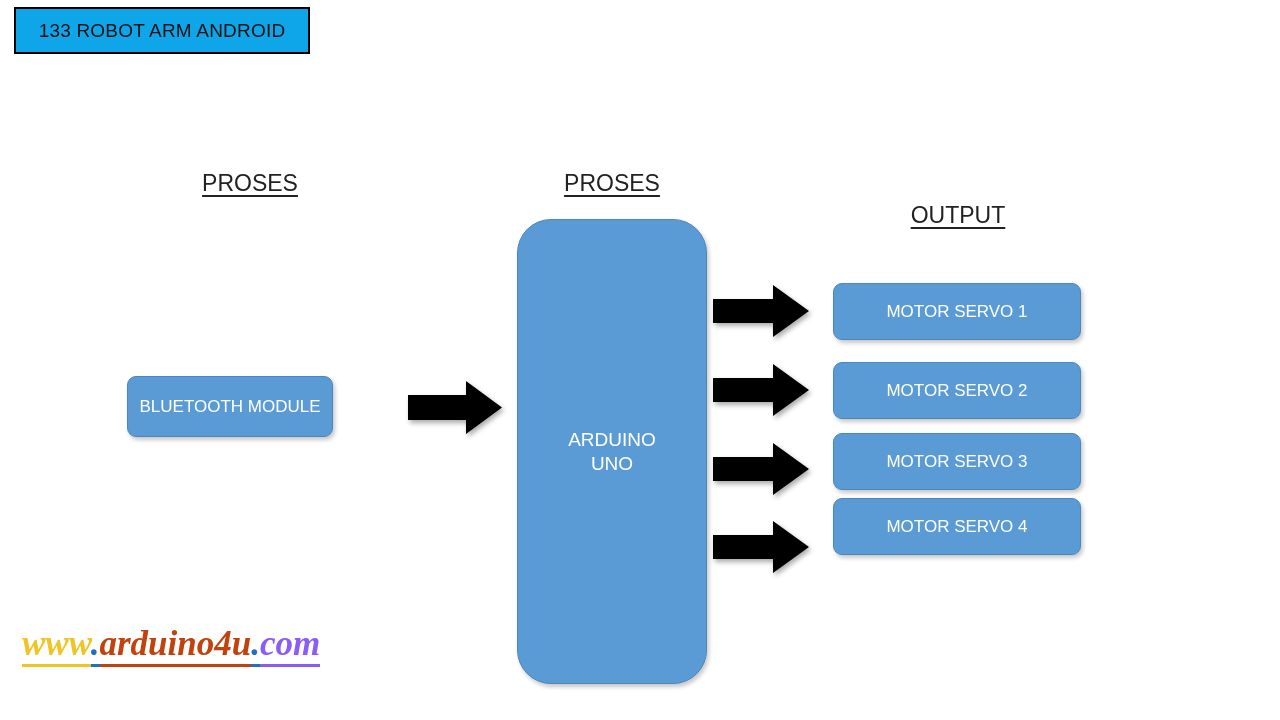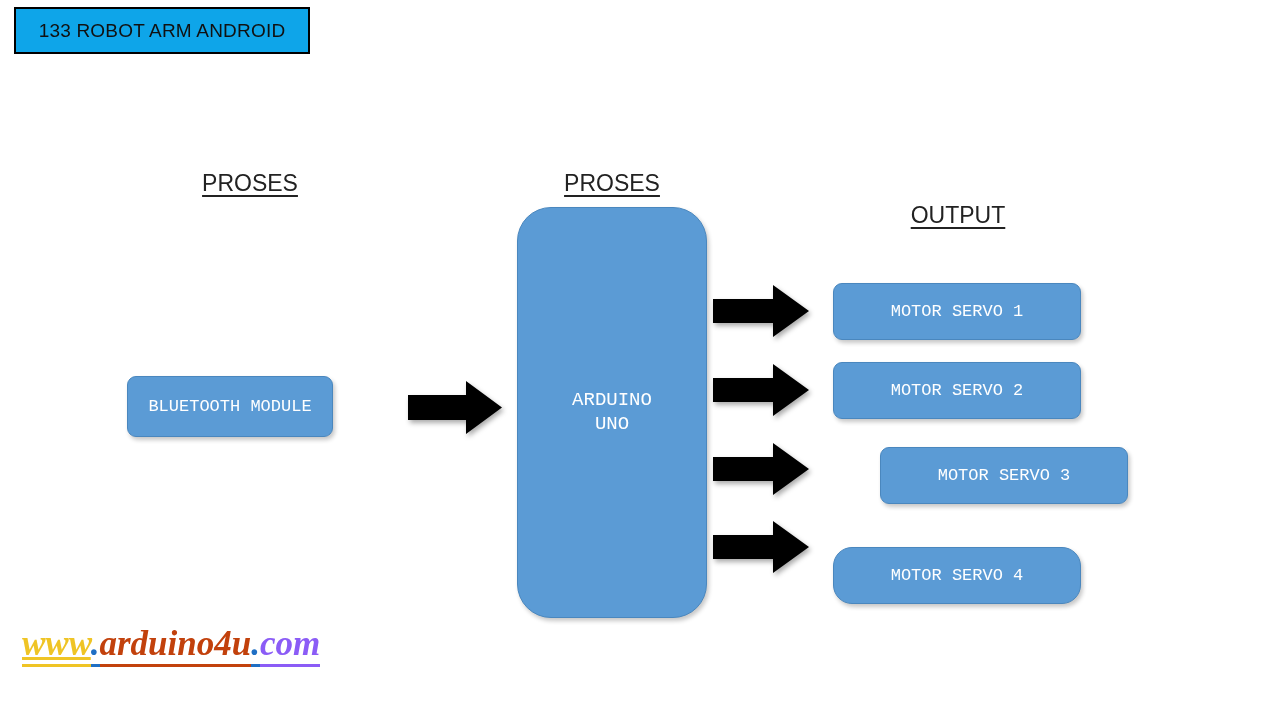--- a/index.html
+++ b/index.html
@@ -59,48 +59,47 @@
     border-radius: 9px;
     box-shadow: 2px 3px 4px rgba(0,0,0,0.22);
     display: flex;
     align-items: center;
     justify-content: center;
     box-sizing: border-box;
     color: #ffffff;
     font-size: 17px;
     text-align: center;
     line-height: 1.25;
-    font-family: Liberation Mono, monospace;
   }
 
   #bluetooth-box {
     left: 127px;
     top: 376px;
     width: 206px;
     height: 61px;
   }
 
   #arduino-box {
     left: 517px;
-    top: 207px;
+    top: 219px;
     width: 190px;
-    height: 411px;
+    height: 465px;
     border-radius: 34px;
     font-size: 19px;
   }
 
   .servo-box {
     left: 833px;
     width: 248px;
     height: 57px;
   }
   #servo-box-1 { top: 283px; }
   #servo-box-2 { top: 362px; }
-  #servo-box-3 { top: 447px; margin-left: 47px; }
-  #servo-box-4 { top: 547px; border-radius: 19px; }
+  #servo-box-3 { top: 433px; }
+  #servo-box-4 { top: 498px; }
 
   
   .arrow {
     position: absolute;
     filter: drop-shadow(2px 3px 2.5px rgba(0,0,0,0.33));
   }
   .arrow svg { display: block; }
 
   #arrow-input    { left: 408px; top: 381px; }
   #arrow-output-1 { left: 713px; top: 285px; }
@@ -117,21 +116,21 @@
     font-style: italic;
     font-weight: bold;
     font-size: 35px;
     white-space: nowrap;
     line-height: 1;
   }
   #watermark span {
     border-bottom: 3px solid currentColor;
     padding-bottom: 1px;
   }
-  .wm-gold { color: #EFC425; text-decoration: underline; }
+  .wm-gold { color: #EFC425; }
   .wm-red  { color: #c2410c; }
   .wm-dot  { color: #1F6FC4; }
   .wm-yellow { color: #8b5cf6; }
 </style>
 </head>
 <body>
 
 <div id="title-box">
   <div class="title-text">133 ROBOT ARM ANDROID</div>
 </div>

